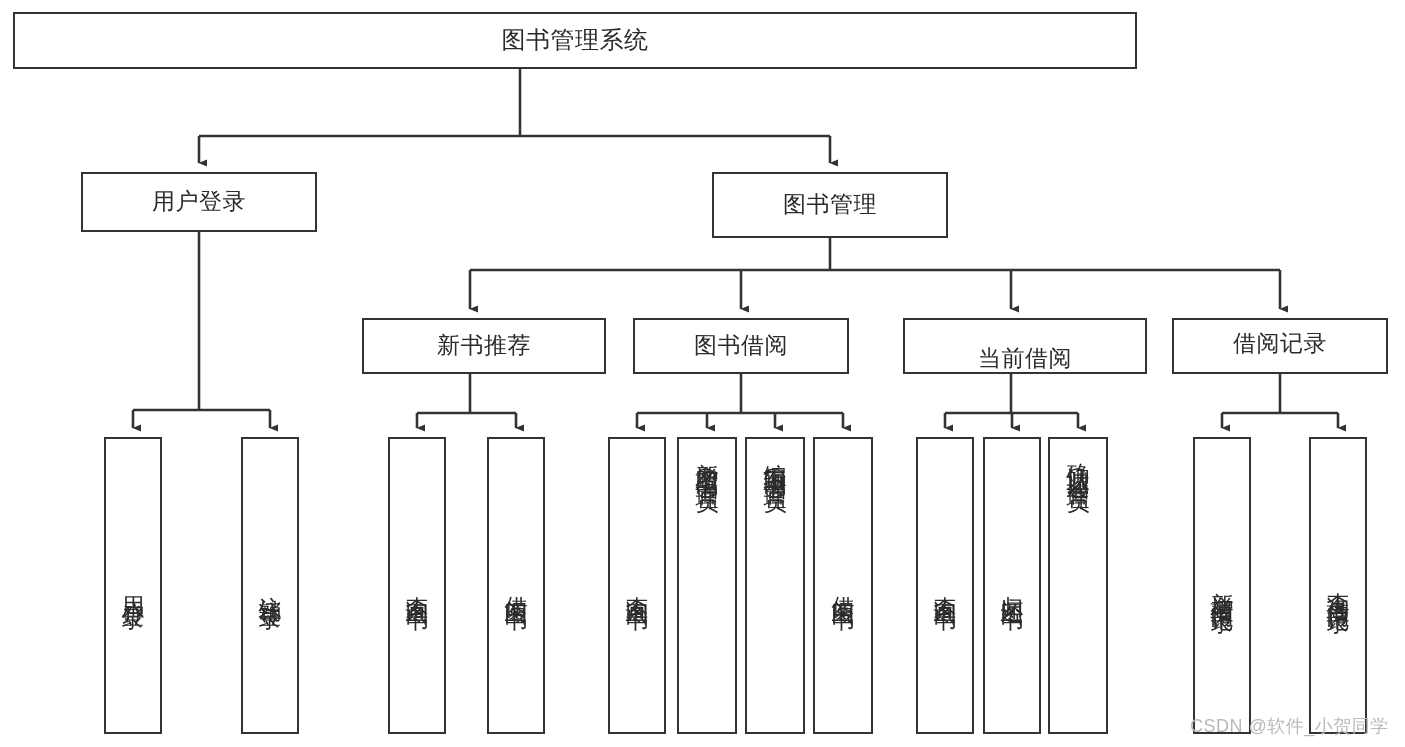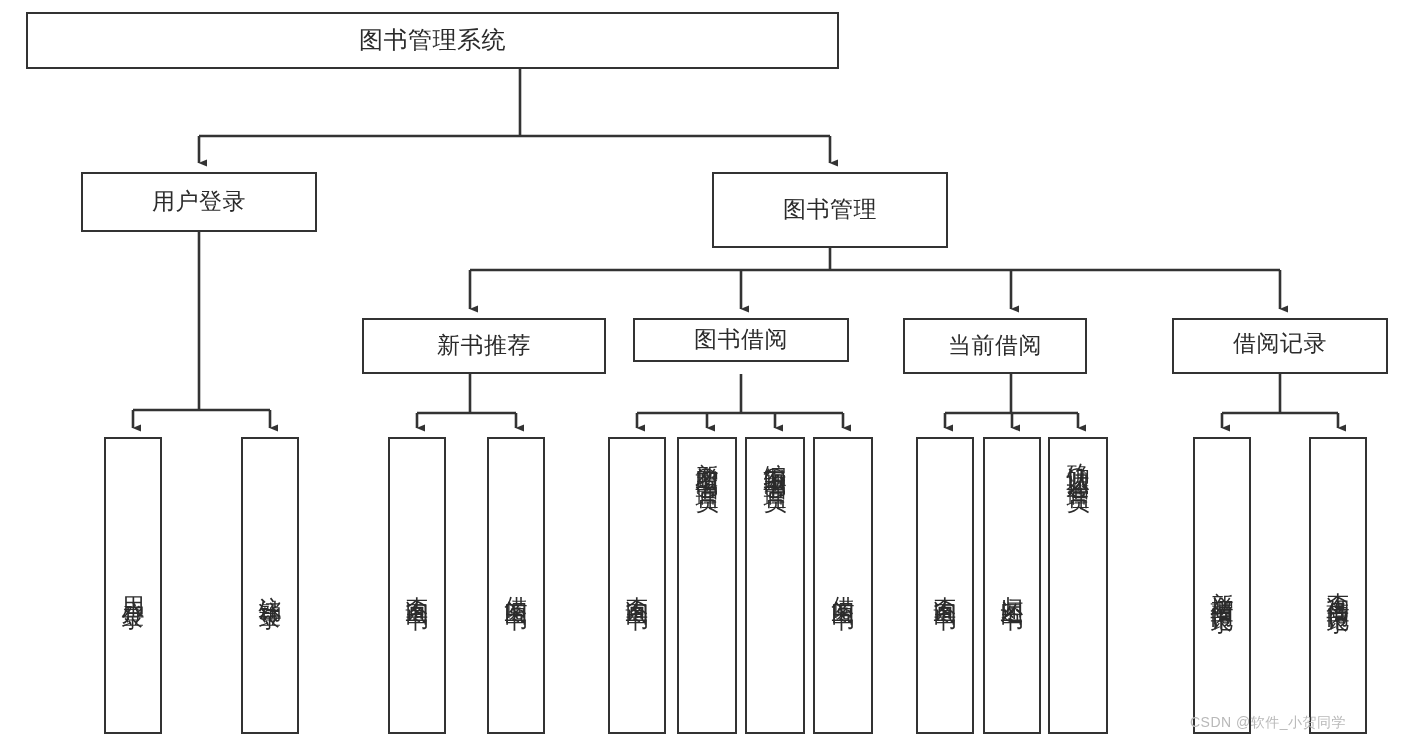--- a/index.html
+++ b/index.html
@@ -63,21 +63,21 @@
     line-height: 1;
   }
   .node.vertical.centered {
     align-items: center;
     padding-top: 0;
   }
   .watermark {
     position: absolute;
     left: 1190px;
     top: 714px;
-    font-size: 14px;
+    font-size: 18px;
     color: #b9b9b9;
     white-space: nowrap;
     letter-spacing: 0.5px;
   }
 </style>
 </head>
 <body>
 
 <div id="diagram-root">
 
@@ -118,36 +118,36 @@
         <line x1="1012" y1="413" x2="1012" y2="428" marker-end="url(#arrowhead)"></line>
         <line x1="1078" y1="413" x2="1078" y2="428" marker-end="url(#arrowhead)"></line>
         <line x1="1280" y1="374" x2="1280" y2="413"></line>
         <line x1="1222" y1="413" x2="1338" y2="413"></line>
         <line x1="1222" y1="413" x2="1222" y2="428" marker-end="url(#arrowhead)"></line>
         <line x1="1338" y1="413" x2="1338" y2="428" marker-end="url(#arrowhead)"></line>
       </g>
   </svg>
 
   <div id="node-layer">
-      <div class="node horizontal root" style="left: 26px; top: 12px; width: 813px; height: 57px;">
+      <div class="node horizontal root" style="left: 13px; top: 12px; width: 1124px; height: 57px;">
         <span class="node-label">图书管理系统</span>
       </div>
       <div class="node horizontal" style="left: 81px; top: 172px; width: 236px; height: 60px;">
         <span class="node-label">用户登录</span>
       </div>
-      <div class="node horizontal" style="left: 712px; top: 172px; width: 236px; height: 76px;">
+      <div class="node horizontal" style="left: 712px; top: 172px; width: 236px; height: 66px;">
         <span class="node-label">图书管理</span>
       </div>
       <div class="node horizontal" style="left: 362px; top: 318px; width: 244px; height: 56px;">
         <span class="node-label">新书推荐</span>
       </div>
-      <div class="node horizontal" style="left: 633px; top: 318px; width: 216px; height: 44px;">
+      <div class="node horizontal" style="left: 633px; top: 318px; width: 216px; height: 56px;">
         <span class="node-label">图书借阅</span>
       </div>
-      <div class="node horizontal" style="left: 903px; top: 318px; width: 184px; height: 56px;">
+      <div class="node horizontal" style="left: 903px; top: 318px; width: 244px; height: 56px; align-items: flex-end;">
         <span class="node-label">当前借阅</span>
       </div>
       <div class="node horizontal" style="left: 1172px; top: 318px; width: 216px; height: 56px; font-family: Liberation Mono, monospace;">
         <span class="node-label">借阅记录</span>
       </div>
       <div class="node vertical centered" style="left: 104px; top: 437px; width: 58px; height: 297px;">
         <span class="node-label">用户登录</span>
       </div>
       <div class="node vertical centered" style="left: 241px; top: 437px; width: 58px; height: 297px;">
         <span class="node-label">注销登录</span>

